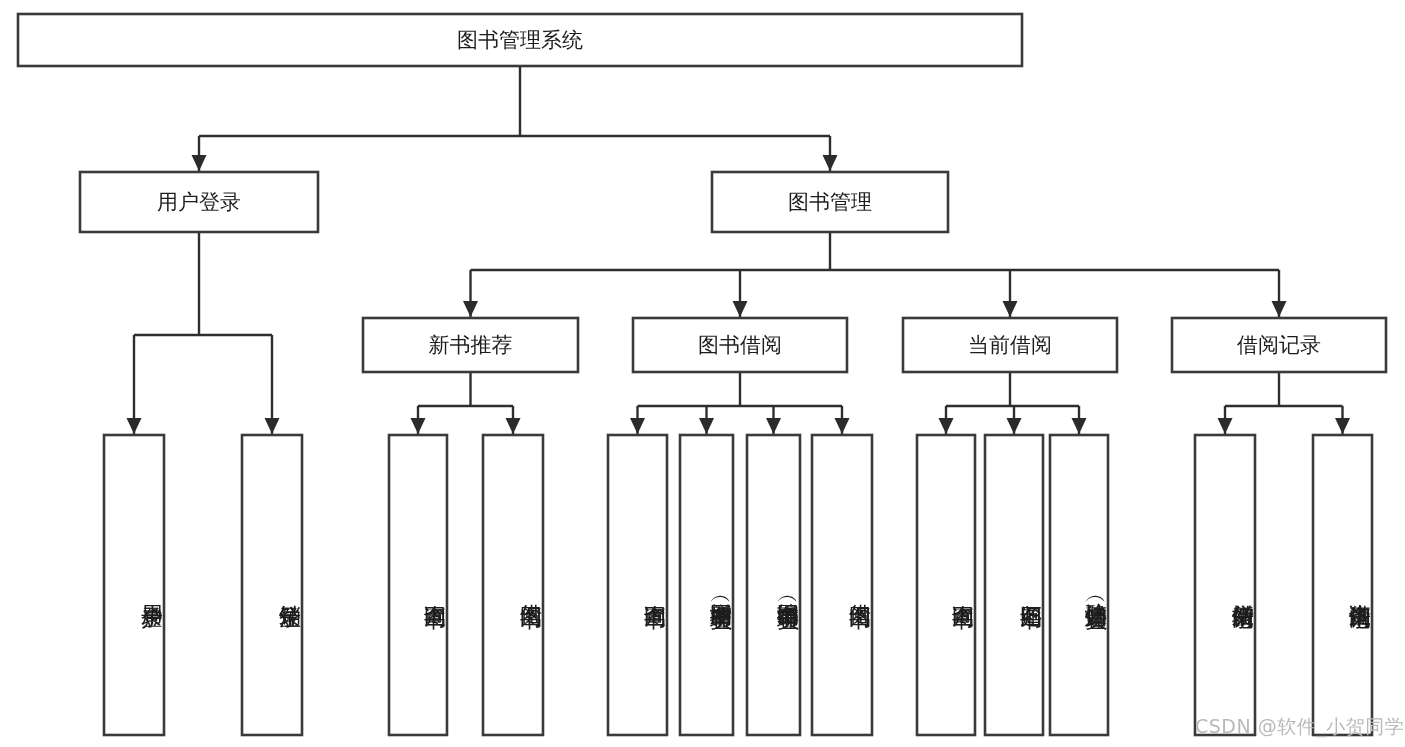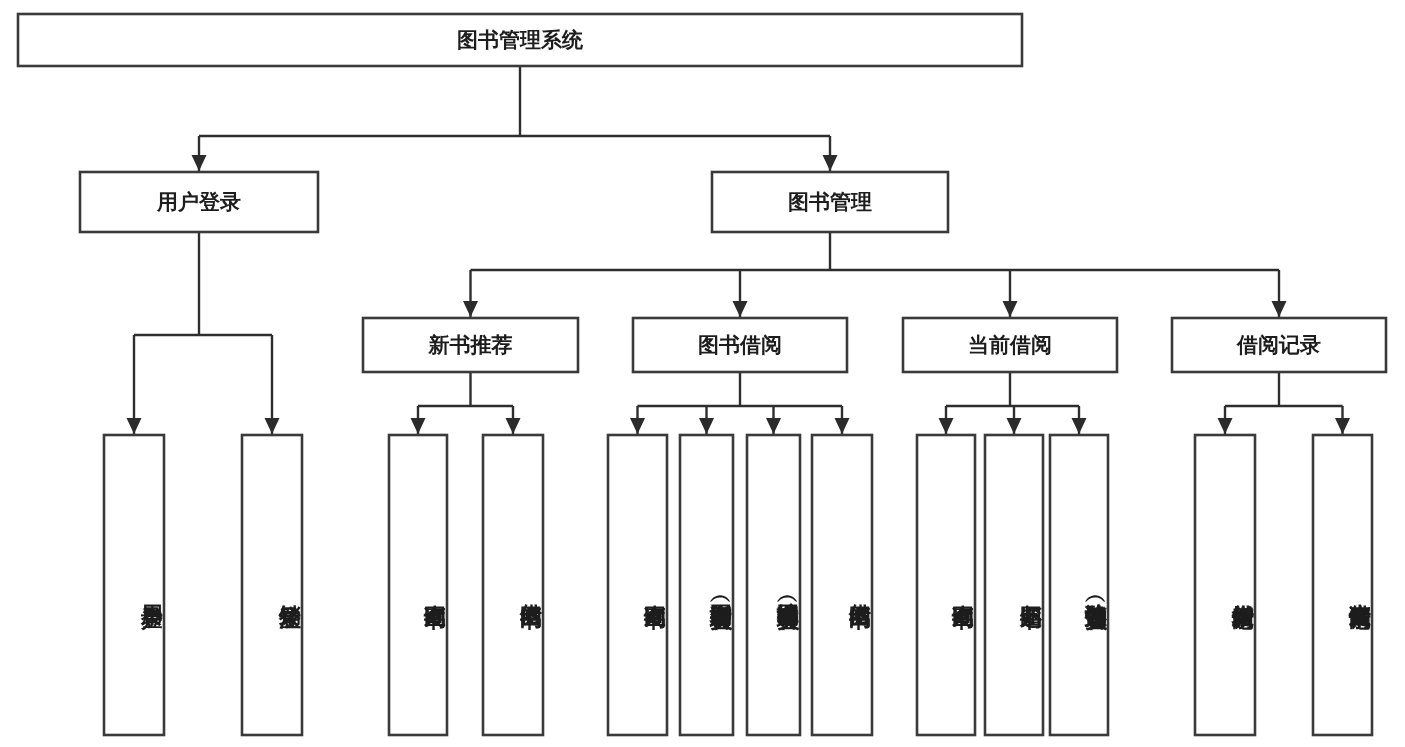--- a/index.html
+++ b/index.html
@@ -11,21 +11,20 @@
     width: 1405px;
     height: 747px;
     font-family: "DejaVu Sans", "Liberation Sans", sans-serif;
     overflow: hidden;
     position: relative;
   }
   #diagram-root {
     position: relative;
     width: 1405px;
     height: 747px;
-    font-weight: bold;
   }
   svg.diagram-canvas {
     position: absolute;
     top: 0;
     left: 0;
     width: 1405px;
     height: 747px;
     display: block;
   }
   .node-box {
@@ -238,13 +237,14 @@
       <div class="vlabel" style="left: 1050px; top: 449px; width: 58px; height: 280px;">
         <span>确认归还（管理员）</span>
       </div>
       <div class="vlabel" style="left: 1195px; top: 449px; width: 60px; height: 280px;">
         <span>新增借阅记录</span>
       </div>
       <div class="vlabel" style="left: 1313px; top: 449px; width: 59px; height: 280px;">
         <span>查询借阅记录</span>
       </div>
     </div>
+  <div class="watermark" style="left: 1195px; top: 714px;">CSDN @软件_小贺同学</div>
 </div>
 
 </body></html>

